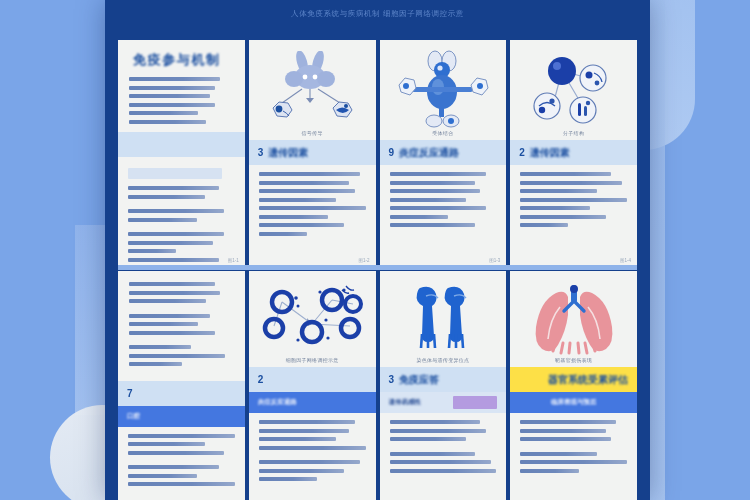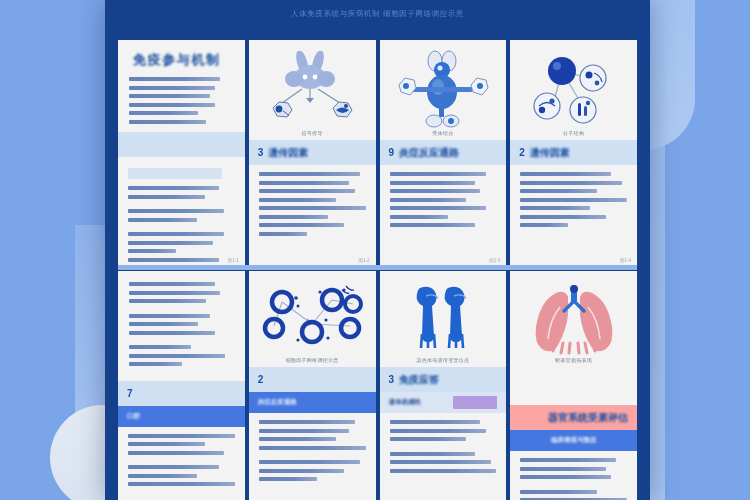--- a/index.html
+++ b/index.html
@@ -112,21 +112,21 @@
   }
   .band .num {
     font-size:10px; font-weight:bold; color:#1b4fa0;
     filter:blur(.5px);
   }
   .band .btxt {
     font-size:10px; font-weight:bold; color:#1b4fa0;
     filter:blur(.85px);
     white-space:nowrap; overflow:hidden;
   }
-  .band.plain { background:#fca5a5;margin-top:38px; }
+  .band.plain { background:#fde047; }
 
   
   .strip {
     flex:0 0 auto; height:21px;
     background:#4477e0;
     display:flex; align-items:center;
     padding:0 9px;
     gap:6px;
   }
   .strip .stxt {

